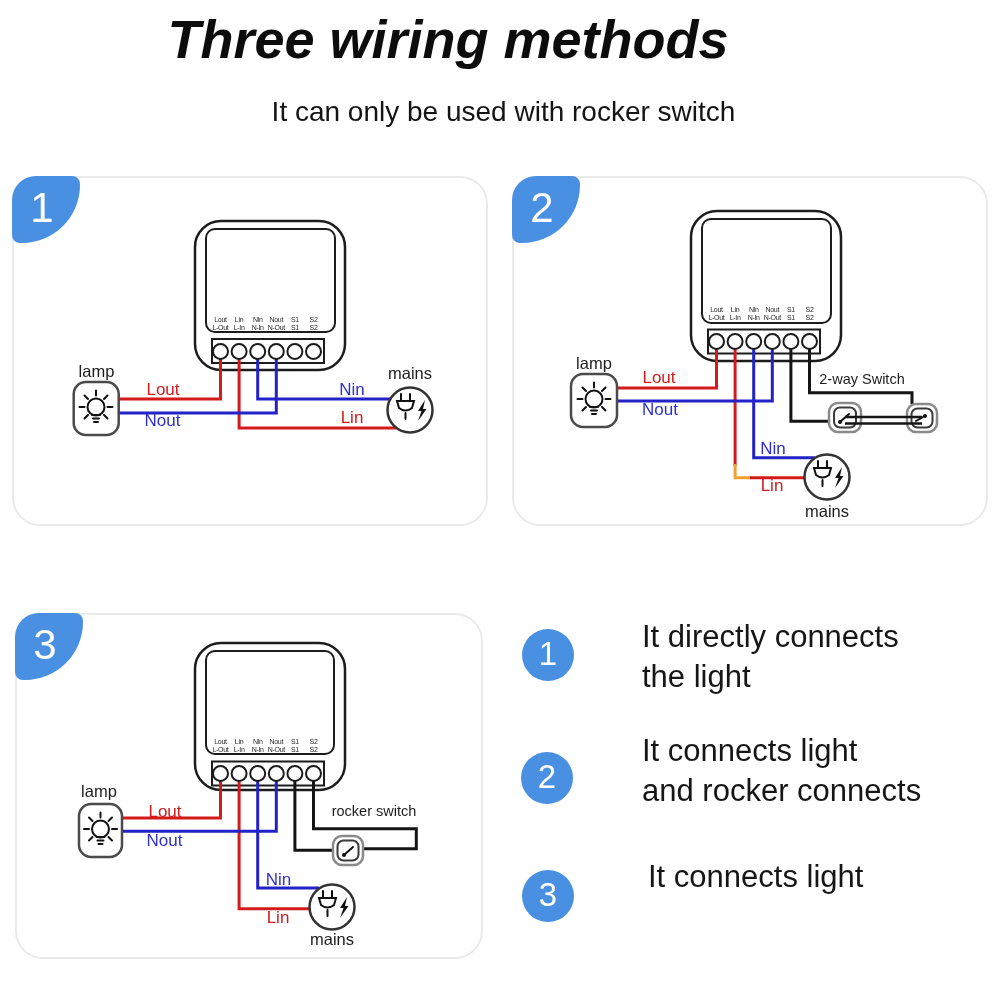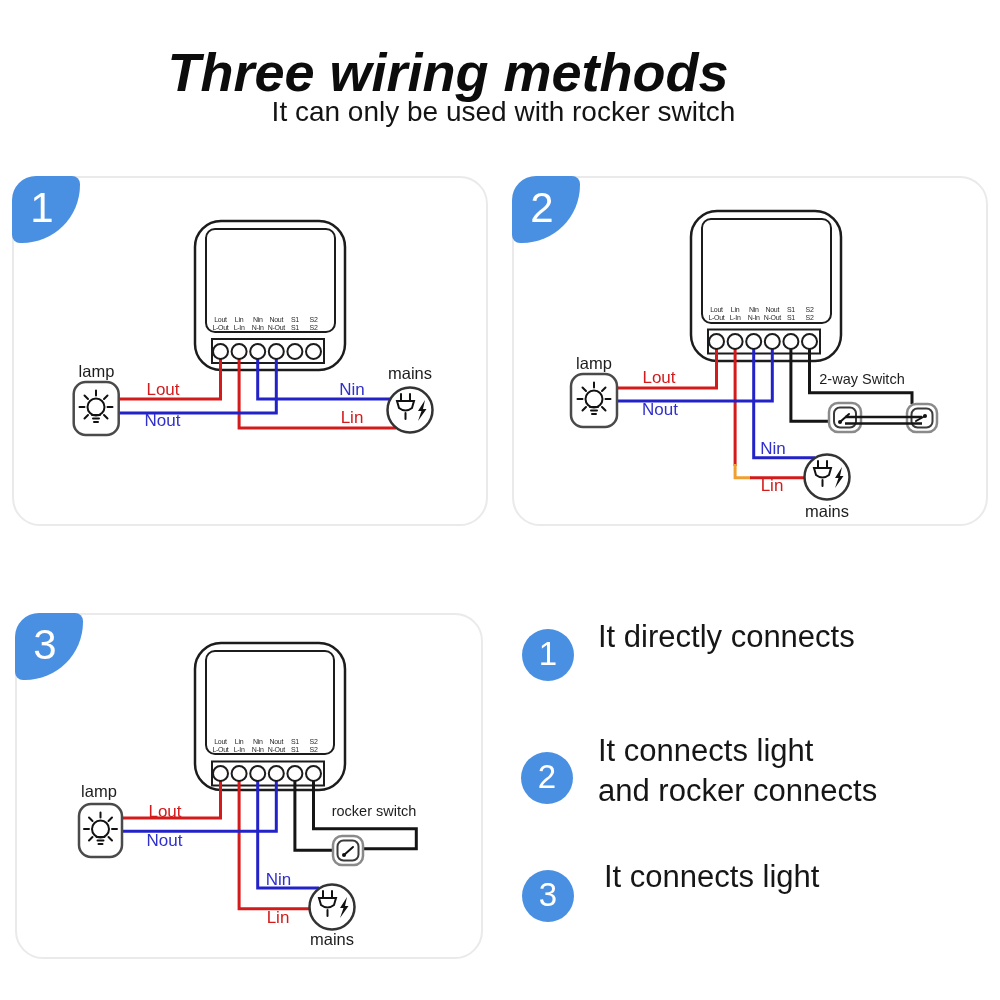--- a/index.html
+++ b/index.html
@@ -9,21 +9,21 @@
     --wire_orange:#f0a030;
     --wire_black:#151515;
   }
   *{margin:0;padding:0;box-sizing:border-box;}
   html,body{background:#ffffff;}
   body{
     width:1000px;height:1000px;position:relative;overflow:hidden;
     font-family:"Liberation Sans",sans-serif;color:#111;
   }
   .title{
-    position:absolute;top:43px;left:0;width:896px;text-align:center;
+    position:absolute;top:10px;left:0;width:896px;text-align:center;
     font-size:54px;line-height:58px;font-weight:800;font-style:italic;
     color:#0c0c0c;letter-spacing:0px;
   }
   .subtitle{
     position:absolute;top:96px;left:0;width:1000px;text-align:center;
     font-size:28px;color:#141414;font-weight:400;padding-left:7px;
   }
   .panel{
     position:absolute;background:#fff;border:2px solid #eaeaea;border-radius:28px;
   }
@@ -37,21 +37,21 @@
   }
   .lg-circle{
     position:absolute;width:52px;height:52px;border-radius:50%;
     background:var(--accent_blue,#4a90e2);color:#fff;
     display:flex;align-items:center;justify-content:center;
     font-size:33px;padding-bottom:3px;
   }
   .lg-text{
     position:absolute;font-size:31px;line-height:40px;color:#161616;white-space:nowrap;
   }
-  .lg-text span{display:block;}
+  .lg-text span{display:block;margin-left:44px;}
   
   svg text{font-family:"Liberation Sans",sans-serif;}
   .outline{fill:#ffffff;stroke:#1c1c1c;stroke-width:2.5;}
   .thin{fill:#ffffff;stroke:#1c1c1c;stroke-width:2;}
   .dev{fill:#ffffff;stroke:#4a4a4a;stroke-width:2.5;}
   .swout{fill:#ffffff;stroke:#8a8a8a;stroke-width:2.5;}
   .swin{fill:none;stroke:#3a3a3a;stroke-width:2;}
   .glyph{fill:none;stroke:#111;stroke-width:2;stroke-linecap:round;}
   .wire{fill:none;stroke-width:3;}
   .w-red{stroke:var(--wire_red,#d31b1b);}
@@ -291,20 +291,21 @@
     <text class="wlbl wlbl-blue" x="261.5" y="270">Nin</text>
     <text class="wlbl wlbl-red" x="261" y="308">Lin</text>
   </svg>
   <div class="badge">3</div>
 </div>
 
 <div>
   <div class="lg-circle" style="left:522px;top:629px;">1</div>
   <div class="lg-text" style="left:598px;top:617px;">
     <span>It directly connects</span>
+    <span>the light</span>
   </div>
 
   <div class="lg-circle" style="left:521px;top:752px;">2</div>
   <div class="lg-text" style="left:598px;top:731px;">
     <span>It connects light</span>
     <span>and rocker connects</span>
   </div>
 
   <div class="lg-circle" style="left:522px;top:870px;">3</div>
   <div class="lg-text" style="left:604px;top:857px;">

